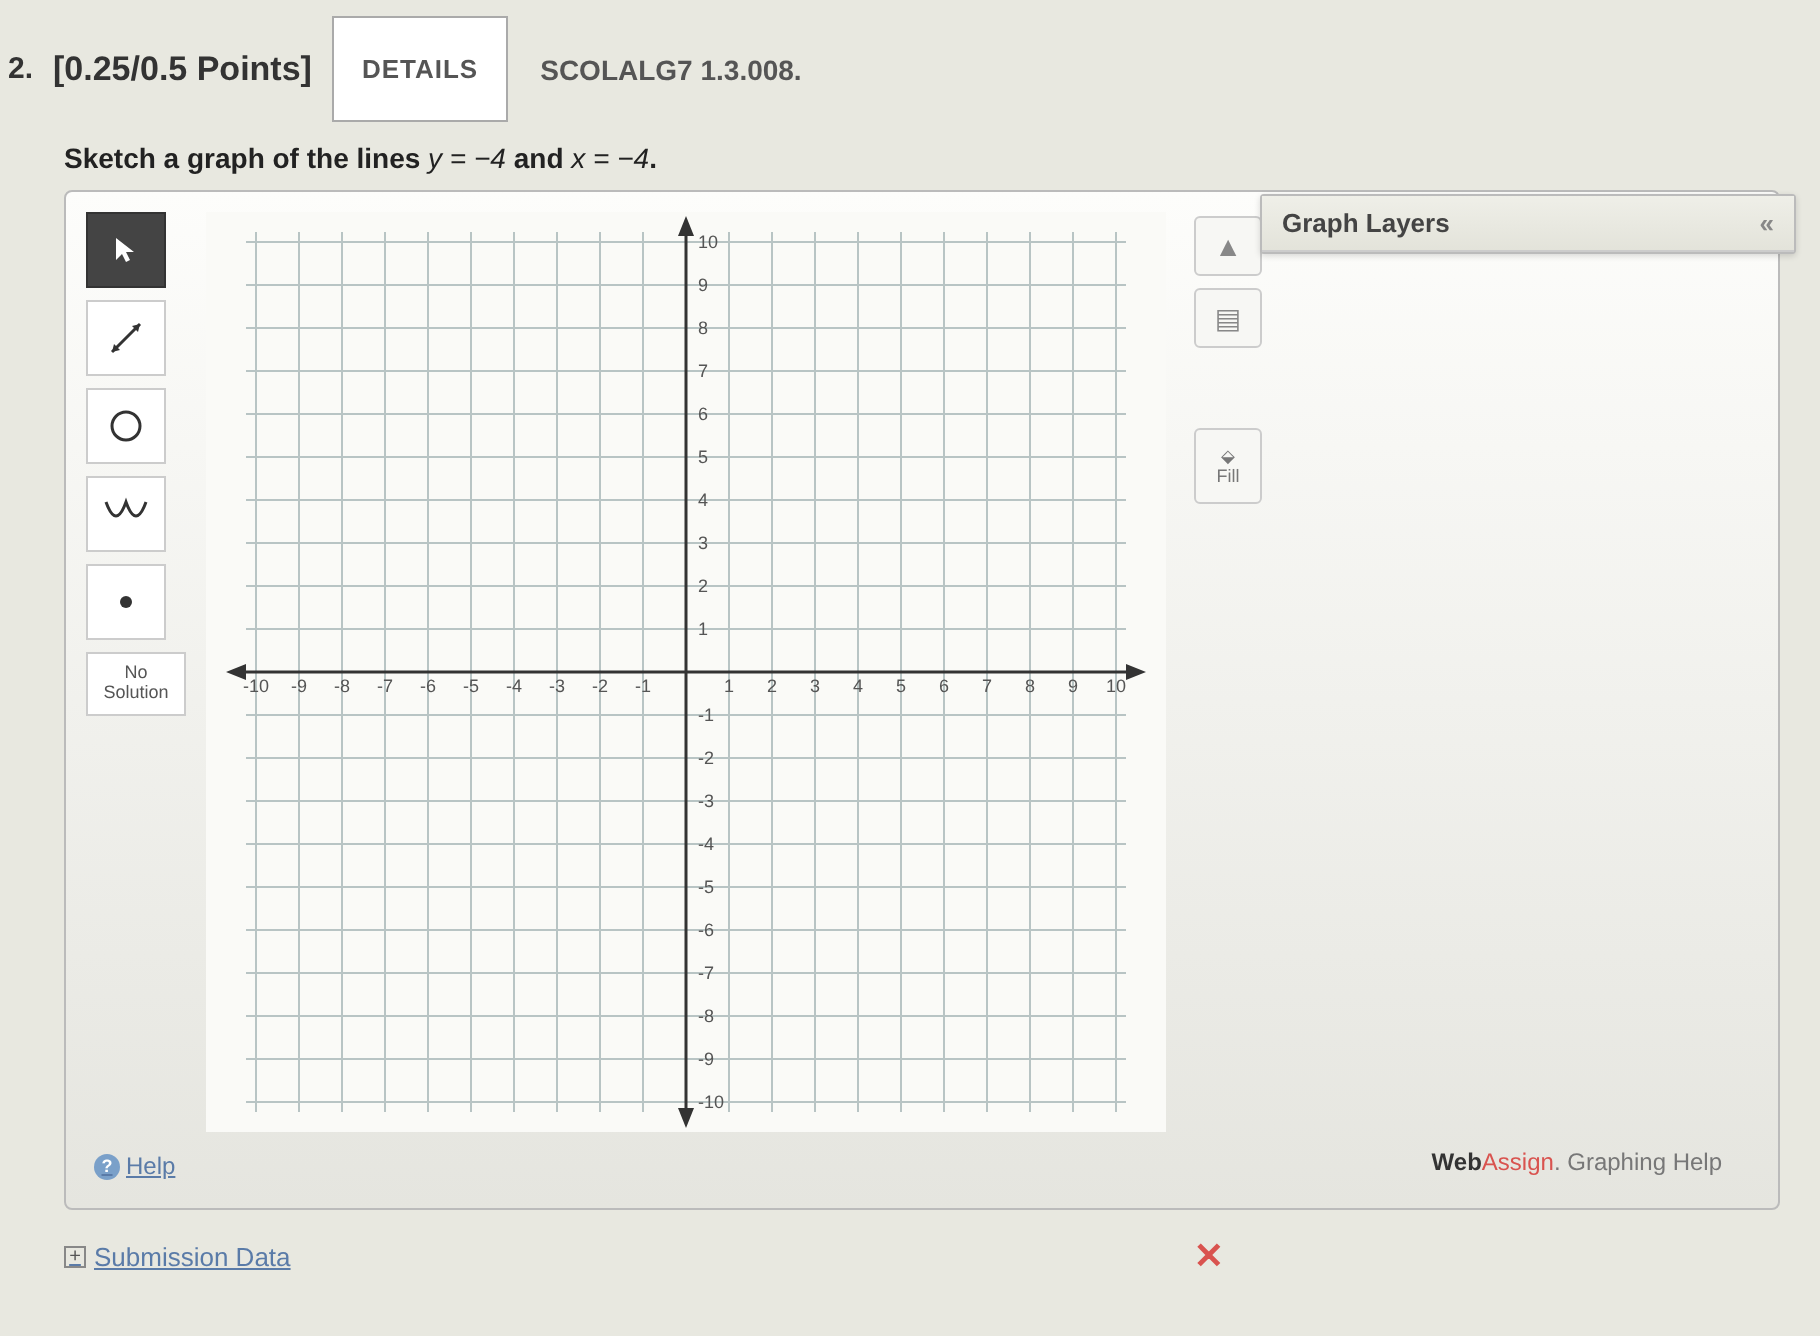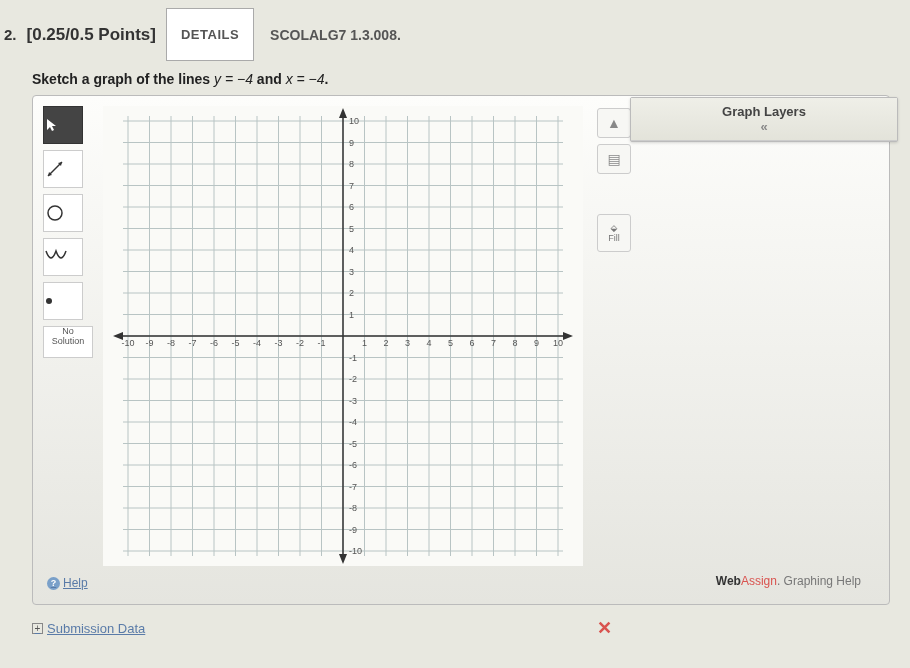--- a/index.html
+++ b/index.html
@@ -51,21 +51,21 @@
       left: 10px; top: 10px;
       width: 46px;
       display: flex;
       flex-direction: column;
       gap: 6px;
     }
     .tool {
       width: 40px; height: 38px;
       background: #fff;
       border: 1px solid #ccc;
-      display: flex; align-items: center; justify-content: flex-start;
+      display: flex; align-items: center; justify-content: center;
       cursor: pointer;
       font-size: 18px;
     }
     .tool.active { background: #444; color: #fff; border-color: #333; }
     .tool small { font-size: 9px; line-height: 1.1; text-align: center; }
     .no-sol { width: 50px; height: 32px; font-size: 9px; color: #555; flex-direction: column; line-height:1.1; }
     .grid-area {
       position: absolute;
       left: 70px; top: 10px;
       width: 480px; height: 460px;
@@ -118,21 +118,21 @@
       background: #f5f5ef;
       border: 1px solid #bbb;
       border-radius: 2px;
       box-shadow: 0 1px 3px rgba(0,0,0,0.15);
     }
     .layers-header {
       background: linear-gradient(#efefe8,#e3e3da);
       border-bottom: 1px solid #ccc;
       padding: 6px 10px;
       font-size: 13px; font-weight: bold; color: #444;
-      display: flex; justify-content: space-between; align-items: center; flex-direction: column;
+      display: flex; justify-content: space-between; align-items: center;
     }
     .layers-header .collapse { color: #888; font-size: 13px; cursor: pointer; }
     .layers-body { padding: 10px 12px 16px; font-size: 11.5px; color: #666; line-height: 1.4; }
     .bottom-row {
       margin-left: 32px;
       display: flex;
       justify-content: space-between;
       align-items: center;
       width: 580px;
       padding-top: 8px;

